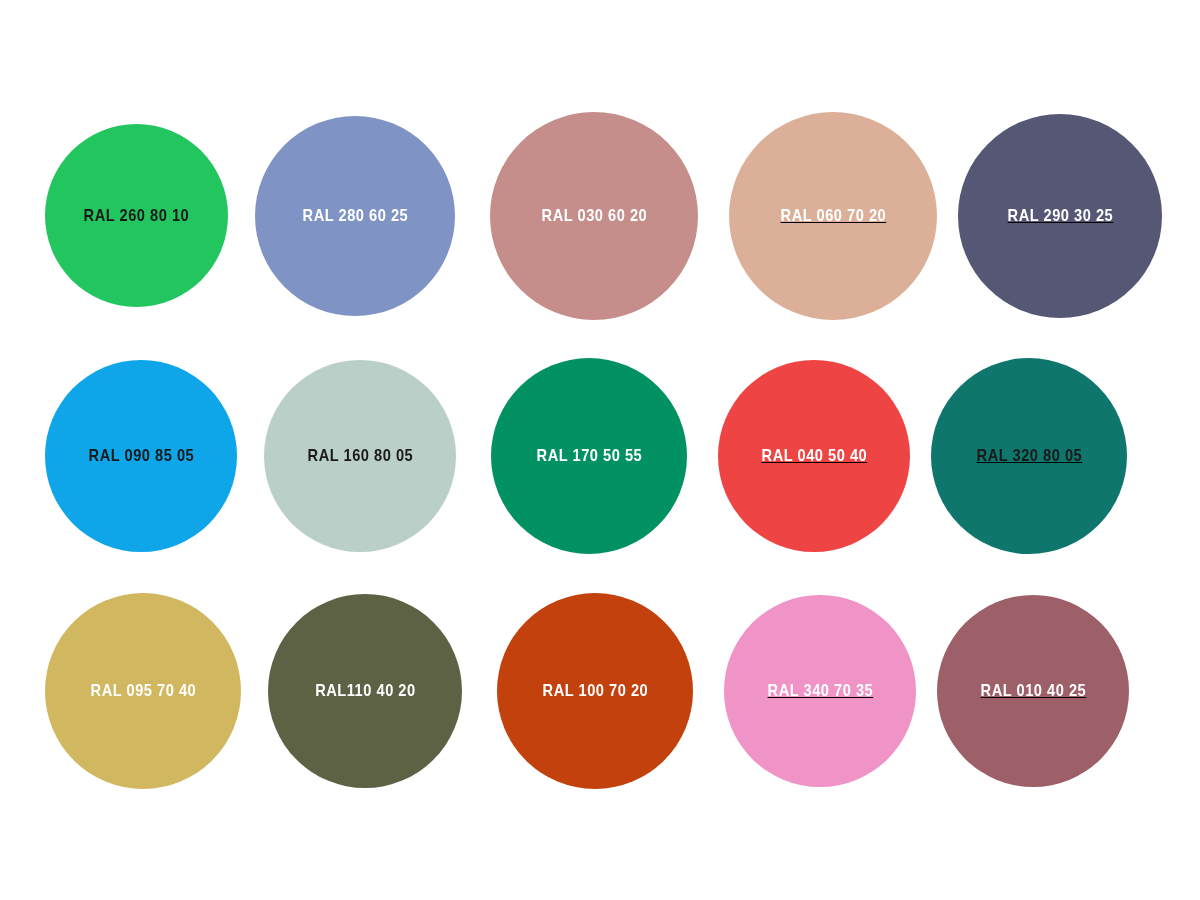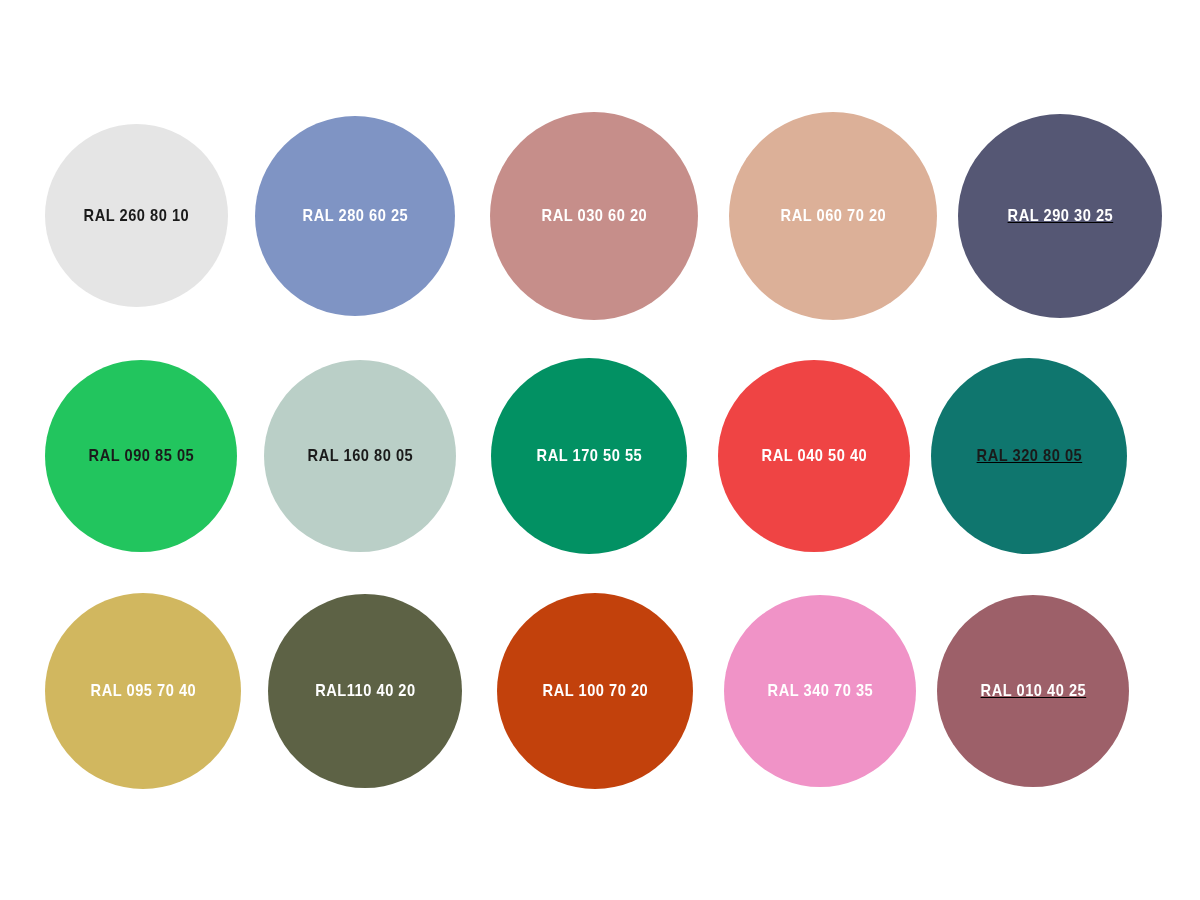--- a/index.html
+++ b/index.html
@@ -47,48 +47,48 @@
     white-space: nowrap;
     transform: scaleX(0.86);
     line-height: 1;
     user-select: none;
   }
 
   
   .col-0 { margin-left: 45px; }
   .col-1 { margin-left: 27px; }
   .col-2 { margin-left: 35px; }
-  .col-3 { margin-left: 31px; }
+  .col-3 { margin-left: 31px; text-decoration: underline; }
   .col-4 { margin-left: 21px; text-decoration: underline; }
 </style>
 </head>
 <body style="background: rgb(255, 255, 255);">
 
 <div id="palette-board">
 
   <div class="swatch-row" id="row-1">
-    <div class="swatch col-0" style="width: 183px; height: 183px; background: #e5e5e5;">
+    <div class="swatch col-0" style="width: 183px; height: 183px; background: #22c55e;">
       <span class="swatch-label" style="color: rgb(26, 26, 26);">RAL 260 80 10</span>
     </div>
     <div class="swatch col-1" style="width: 200px; height: 200px; background: rgb(127, 148, 196);">
       <span class="swatch-label" style="color: rgb(255, 255, 255);">RAL 280 60 25</span>
     </div>
     <div class="swatch col-2" style="width: 208px; height: 208px; background: rgb(198, 142, 138);">
       <span class="swatch-label" style="color: rgb(255, 255, 255);">RAL 030 60 20</span>
     </div>
     <div class="swatch col-3" style="width: 208px; height: 208px; background: rgb(220, 176, 152);">
       <span class="swatch-label" style="color: rgb(255, 255, 255);">RAL 060 70 20</span>
     </div>
     <div class="swatch col-4" style="width: 204px; height: 204px; background: rgb(85, 87, 116);">
       <span class="swatch-label" style="color: rgb(255, 255, 255);">RAL 290 30 25</span>
     </div>
   </div>
 
   <div class="swatch-row" id="row-2">
-    <div class="swatch col-0" style="width: 192px; height: 192px; background: #22c55e;">
+    <div class="swatch col-0" style="width: 192px; height: 192px; background: #0ea5e9;">
       <span class="swatch-label" style="color: rgb(26, 26, 26);">RAL 090 85 05</span>
     </div>
     <div class="swatch col-1" style="width: 192px; height: 192px; background: rgb(186, 207, 199);">
       <span class="swatch-label" style="color: rgb(26, 26, 26);">RAL 160 80 05</span>
     </div>
     <div class="swatch col-2" style="width: 196px; height: 196px; background: rgb(2, 145, 99);">
       <span class="swatch-label" style="color: rgb(255, 255, 255);">RAL 170 50 55</span>
     </div>
     <div class="swatch col-3" style="width: 192px; height: 192px; background: #ef4444;">
       <span class="swatch-label" style="color: rgb(255, 255, 255);">RAL 040 50 40</span>

